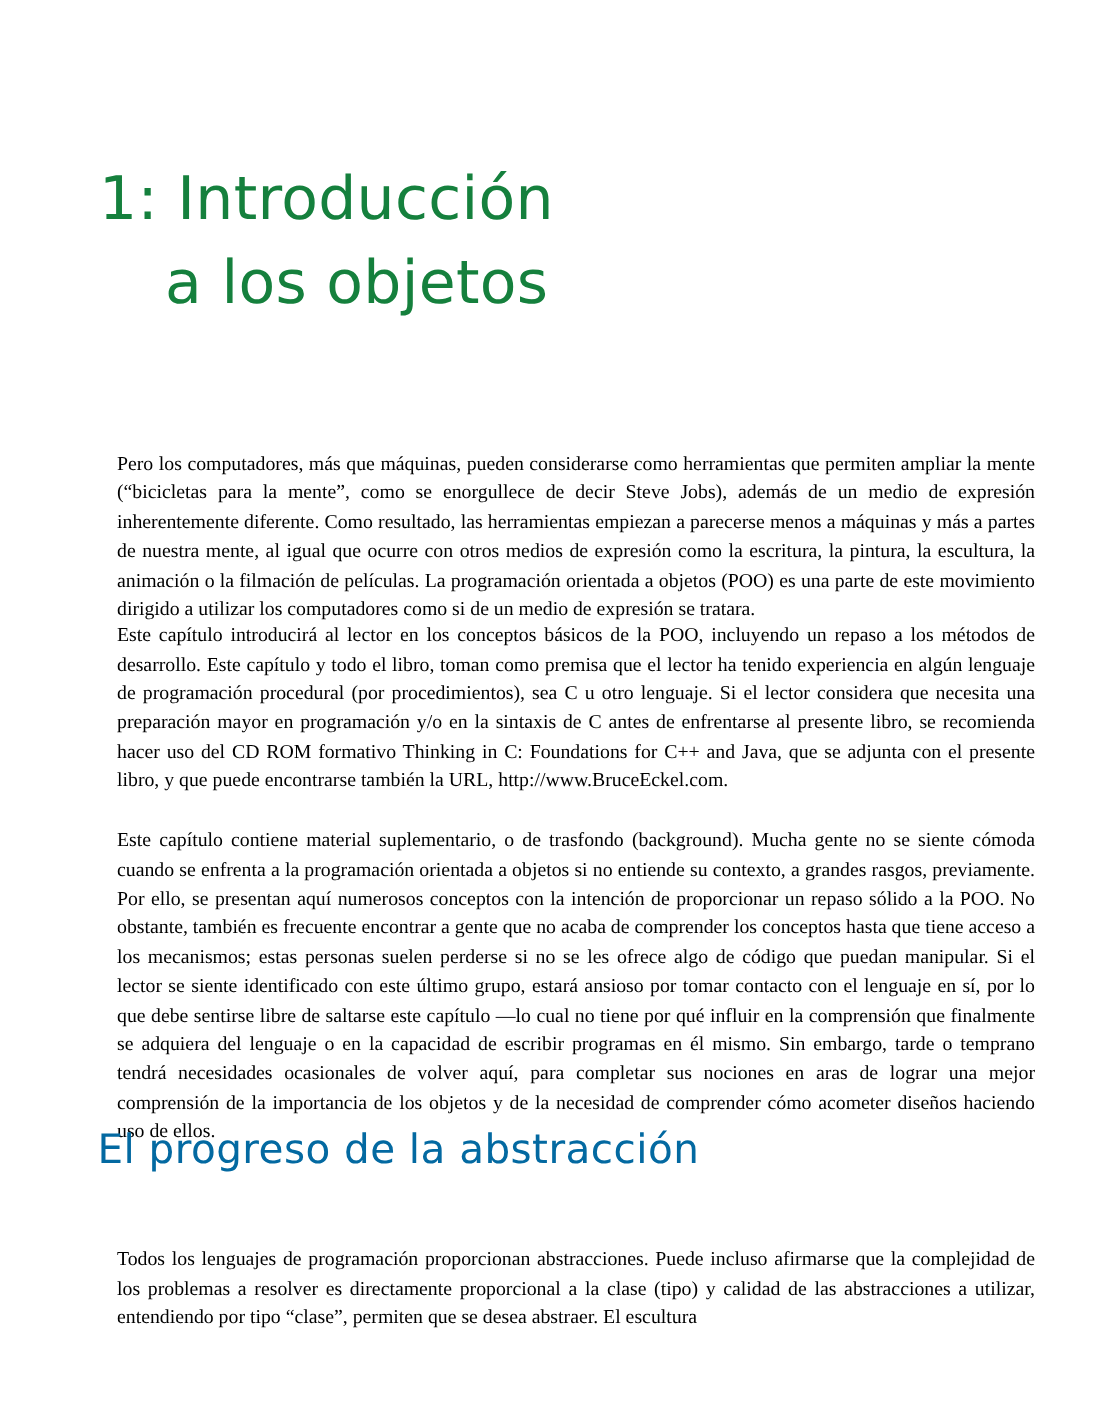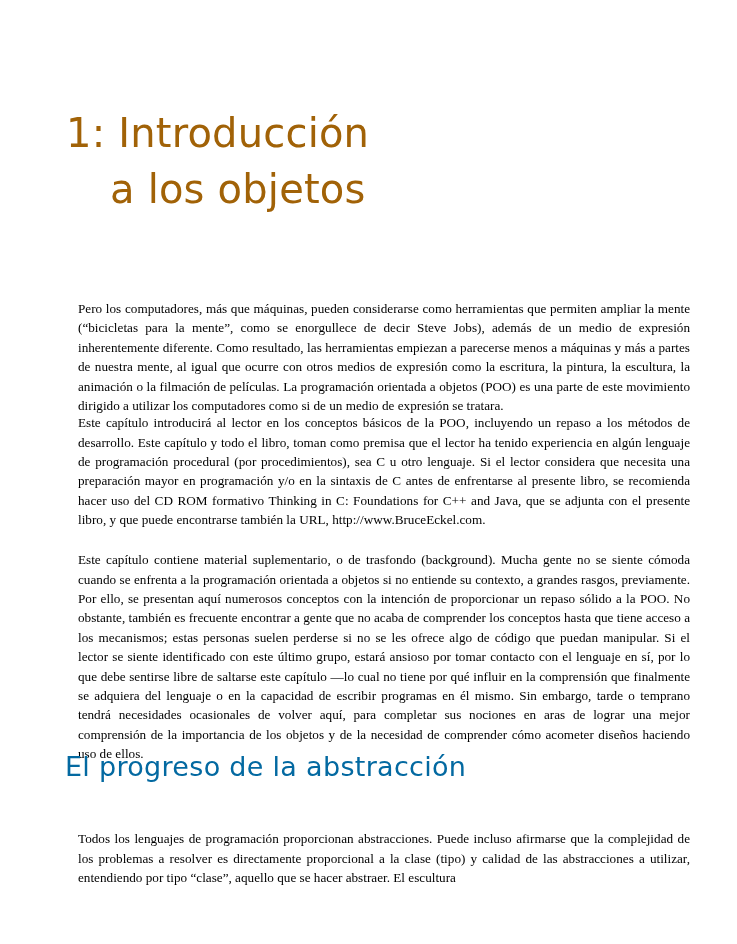--- a/index.html
+++ b/index.html
@@ -25,21 +25,21 @@
   .chapter-title {
     position: absolute;
     left: 66px;
     top: 78px;
     width: 620px;
     font-family: "DejaVu Sans", "Liberation Sans", sans-serif;
     font-size: 40px;
     line-height: 56px;
     font-weight: 400;
     letter-spacing: 0.2px;
-    color: #a16207;
+    color: #15803d;
   }
   .chapter-title .line2 {
     display: block;
     padding-left: 44px;
   }
 
   
   .intro-para {
     position: absolute;
     left: 78px;
@@ -95,15 +95,15 @@
 
 
   <p class="para p2">Pero los computadores, más que máquinas, pueden considerarse como herramientas que permiten ampliar la mente (“bicicletas para la mente”, como se enorgullece de decir Steve Jobs), además de un medio de expresión inherentemente diferente. Como resultado, las herramientas empiezan a parecerse menos a máquinas y más a partes de nuestra mente, al igual que ocurre con otros medios de expresión como la escritura, la pintura, la escultura, la animación o la filmación de películas. La programación orientada a objetos (POO) es una parte de este movimiento dirigido a utilizar los computadores como si de un medio de expresión se tratara.</p>
 
   <p class="para p3"><span>Este capítulo introducirá al lector en los conceptos básicos de la POO, incluyendo un repaso a los métodos de desarrollo. Este capítulo y todo el libro,  toman como premisa que el lector ha tenido experiencia en algún lenguaje de programación procedural (por procedimientos), sea C u otro lenguaje. Si el lector considera que necesita una preparación mayor en programación y/o en la sintaxis de C antes de enfrentarse al presente libro, se recomienda hacer uso del CD ROM formativo </span><span class="ital">Thinking in C: Foundations for C++ and Java</span><span>, que se adjunta con el presente libro, y que puede encontrarse también la URL, </span><span class="ital">http://www.BruceEckel.com</span><span>.</span></p>
 
   <p class="para p4"><span>Este capítulo contiene material suplementario, o de trasfondo (</span><span class="ital">background</span><span>). Mucha gente no se siente cómoda cuando se enfrenta a la programación orientada a objetos si no entiende su contexto, a grandes rasgos, previamente. Por ello, se presentan aquí numerosos conceptos con la intención de proporcionar un repaso sólido a la POO. No obstante, también es frecuente encontrar a gente que no acaba de comprender los conceptos hasta que tiene acceso a los mecanismos; estas personas suelen perderse si no se les ofrece algo de código que puedan manipular. Si el lector se siente identificado con este último grupo, estará ansioso por tomar contacto con el lenguaje en sí, por lo que debe sentirse libre de saltarse este capítulo —lo cual no tiene por qué influir en la comprensión que finalmente se adquiera del lenguaje o en la capacidad de escribir programas en él mismo. Sin embargo, tarde o temprano tendrá necesidades ocasionales de volver aquí, para completar sus nociones en aras de lograr una mejor comprensión de la importancia de los objetos y de la necesidad de comprender cómo acometer diseños haciendo uso de ellos.</span></p>
 
   <h2 class="section-heading">El progreso de la abstracción</h2>
 
-  <p class="para p5"><span>Todos los lenguajes de programación proporcionan abstracciones. Puede incluso afirmarse que la complejidad de los problemas a resolver es directamente proporcional a la clase (tipo) y calidad de las abstracciones a utilizar, entendiendo por tipo “clase”, </span><span class="ital">aquello que se hacer abstraer</span><span>. El escultura</span></p>
+  <p class="para p5"><span>Todos los lenguajes de programación proporcionan abstracciones. Puede incluso afirmarse que la complejidad de los problemas a resolver es directamente proporcional a la clase (tipo) y calidad de las abstracciones a utilizar, entendiendo por tipo “clase”, </span><span class="ital">permiten que se desea abstraer</span><span>. El escultura</span></p>
 
 </div>
 
 </body></html>

